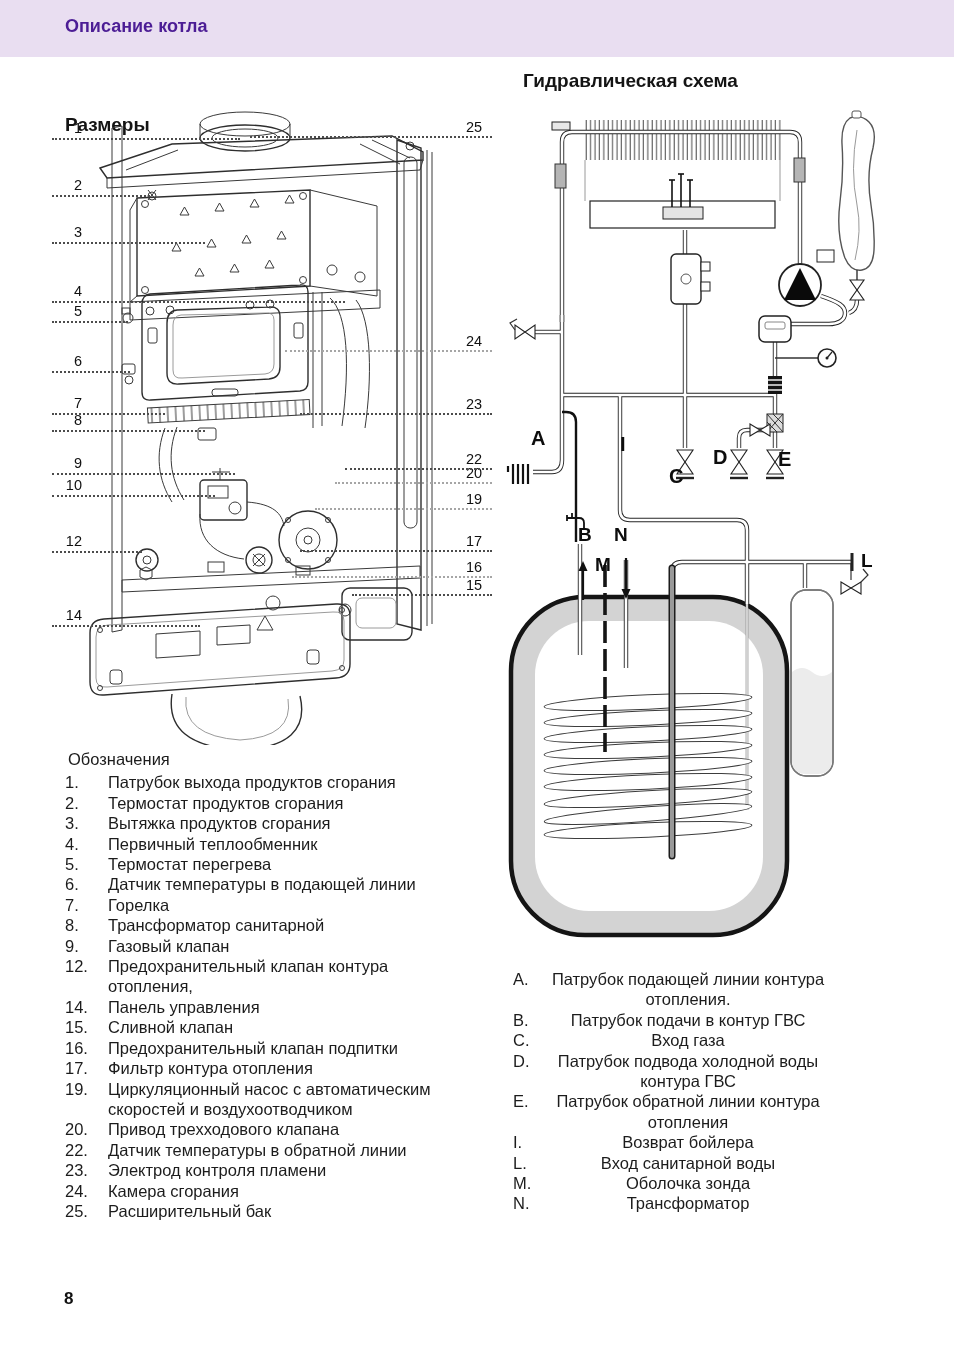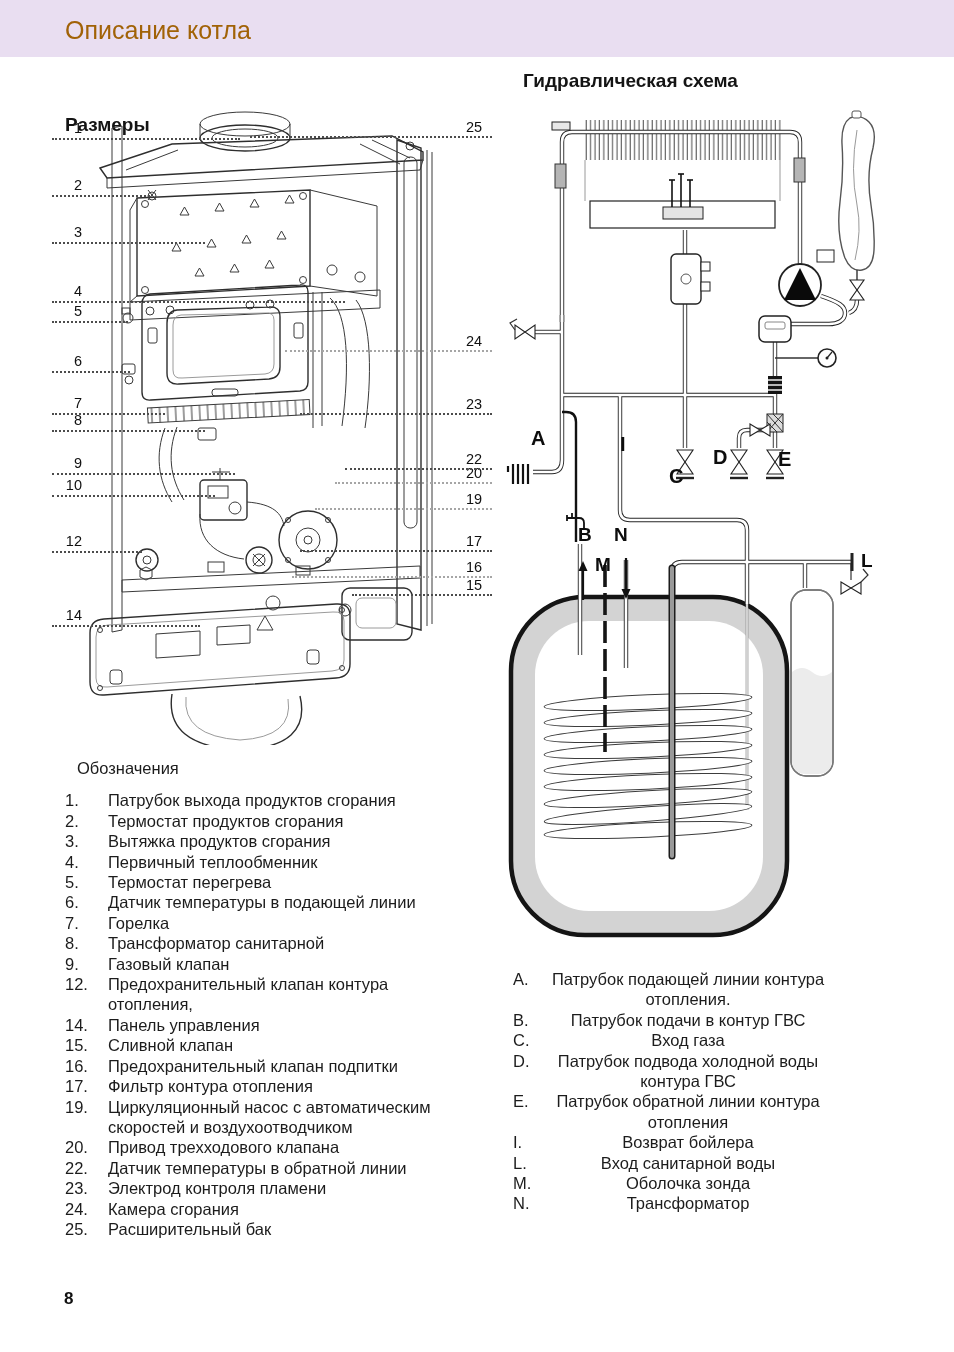--- a/index.html
+++ b/index.html
@@ -1,36 +1,36 @@
 <!DOCTYPE html>
 <html><head>
 <meta charset="utf-8">
 <style>
   html,body{margin:0;padding:0;background:#ffffff;}
   .page{position:relative;width:954px;height:1352px;background:#fff;
         font-family:"Liberation Sans",sans-serif;color:#1b1b1b;overflow:hidden;}
   .band{position:absolute;left:0;top:0;width:954px;height:57px;background:#e9def1;}
-  .band .t{position:absolute;left:65px;top:16px;font-size:25px;font-weight:normal;color:#a16207;}
+  .band .t{position:absolute;left:65px;top:16px;font-size:18px;font-weight:bold;color:#4c1d95;}
   .sec{position:absolute;top:70px;margin:0;font-size:19px;font-weight:bold;color:#141414;}
   .sec-dim{left:65px;margin-top:44px;} .sec-hyd{left:523px;text-align:right;}
   .fig{position:absolute;}
   .fig-dims{left:60px;top:110px;width:440px;height:635px;}
   .fig-hydro{left:505px;top:110px;width:449px;height:830px;}
   
   .co{position:absolute;font-size:14.5px;color:#101010;line-height:15px;}
   .co-l{left:48px;width:34px;text-align:right;}
   .co-r{left:466px;width:34px;text-align:left;}
   .cl{position:absolute;height:0;border-top:2px dotted #4c4c4c;}
   .cl.gray{border-top-color:#a6a6a6;}
   
   .pl{position:absolute;font-weight:bold;font-size:20px;color:#0d0d0d;line-height:20px;}
   .pl.sm{font-size:19px;}
   
   .legend{position:absolute;font-size:16.5px;line-height:20.4px;color:#1c1c1c;}
-  .legend .title{margin:12px;font-weight:normal;}
+  .legend .title{margin:3px;font-weight:normal;}
   .legend ul{list-style:none;margin:0;padding:0;}
   .legend li{display:flex;align-items:flex-start;}
   .legend .num{flex:none;}
   .legend-left{left:65px;top:746px;width:390px;}
   .legend-left .num{width:43px;}
   .legend-left .txt{width:340px;}
   .legend-right{left:513px;top:969px;width:332px;}
   .legend-right .num{width:25px;}
   .legend-right .txt{width:300px;text-align:center;}
   .pageno{position:absolute;left:64px;top:1289px;font-size:17px;font-weight:bold;color:#111;}

